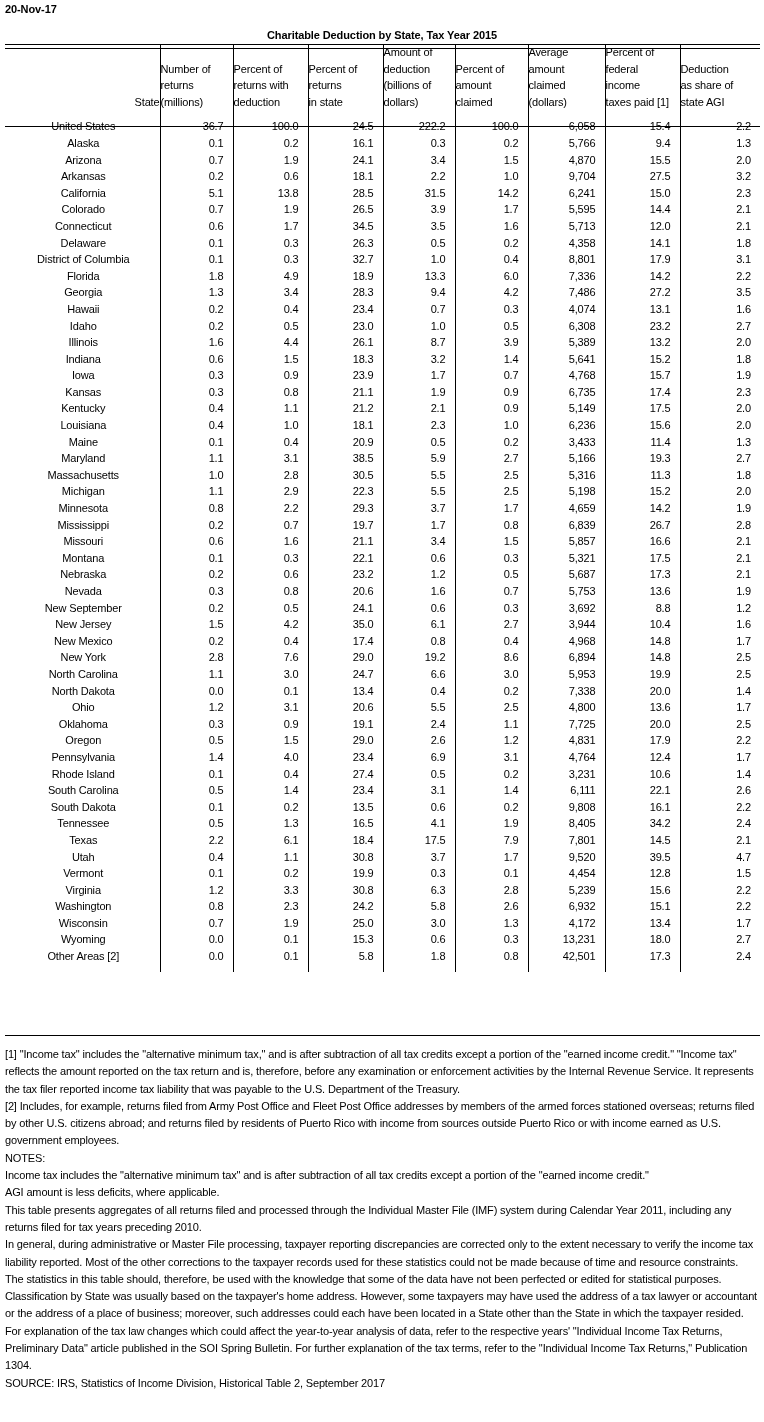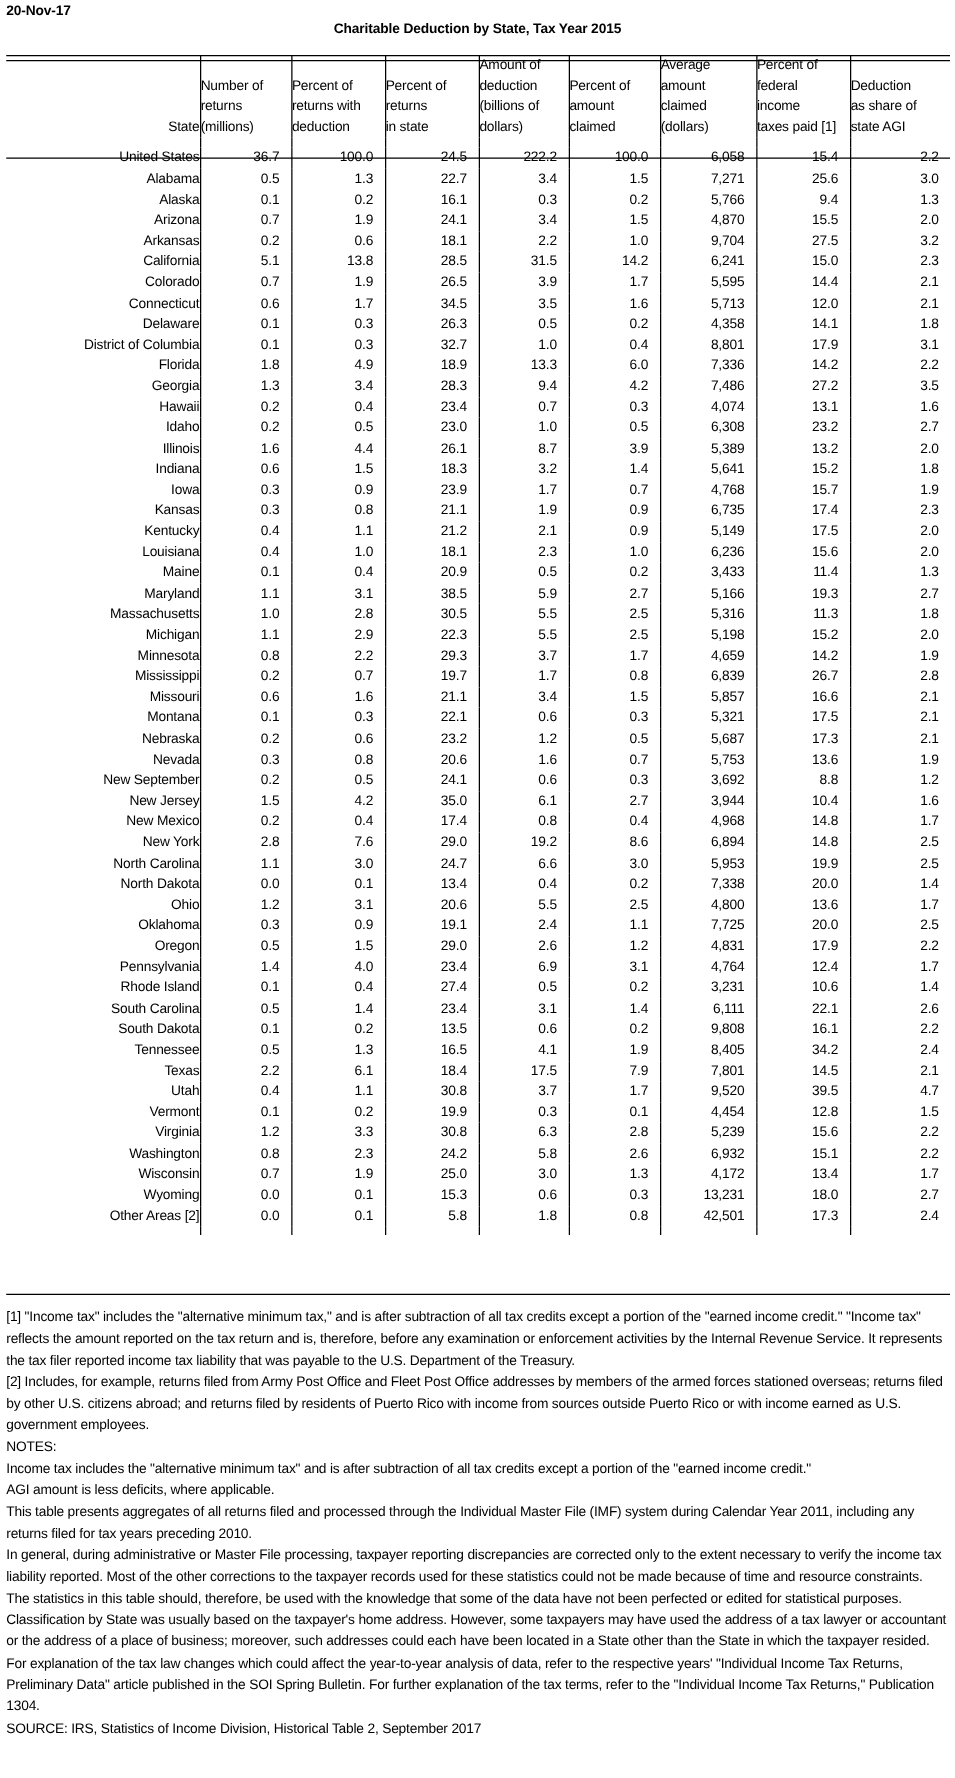--- a/index.html
+++ b/index.html
@@ -29,21 +29,21 @@
     left: 5px;
     top: 3px;
     font-size: 11px;
     font-weight: bold;
     letter-spacing: -0.1px;
   }
   .doc-title {
     position: absolute;
     left: 0;
     right: 0;
-    top: 17px;
+    top: 29px;
     text-align: center;
     font-size: 11px;
     font-weight: bold;
     letter-spacing: -0.1px;
   }
 
   
   .table-wrap {
     position: absolute;
     left: 5px;
@@ -107,21 +107,21 @@
     text-align: left;
     line-height: 16.6px;
     padding-bottom: 1px;
   }
   thead th.state-head {
     text-align: right;
   }
   .vsep { border-left: 1.1px solid #000; }
 
   tbody td.state {
-    text-align: right;
+    text-align: center;
     padding-left: 2px;
     white-space: nowrap;
   }
   tbody td.num {
     text-align: right;
     padding-right: 9px;
     white-space: nowrap;
   }
   thead th.num-head {
     padding-right: 0;
@@ -261,31 +261,20 @@
             <td class="num vsep">36.7</td>
             <td class="num vsep">100.0</td>
             <td class="num vsep">24.5</td>
             <td class="num vsep">222.2</td>
             <td class="num vsep">100.0</td>
             <td class="num vsep">6,058</td>
             <td class="num vsep">15.4</td>
             <td class="num vsep">2.2</td>
           </tr>
           <tr>
-            <td class="state">Alabama</td>
-            <td class="num vsep">0.5</td>
-            <td class="num vsep">1.3</td>
-            <td class="num vsep">22.7</td>
-            <td class="num vsep">3.4</td>
-            <td class="num vsep">1.5</td>
-            <td class="num vsep">7,271</td>
-            <td class="num vsep">25.6</td>
-            <td class="num vsep">3.0</td>
-          </tr>
-          <tr>
             <td class="state">Alaska</td>
             <td class="num vsep">0.1</td>
             <td class="num vsep">0.2</td>
             <td class="num vsep">16.1</td>
             <td class="num vsep">0.3</td>
             <td class="num vsep">0.2</td>
             <td class="num vsep">5,766</td>
             <td class="num vsep">9.4</td>
             <td class="num vsep">1.3</td>
           </tr>

